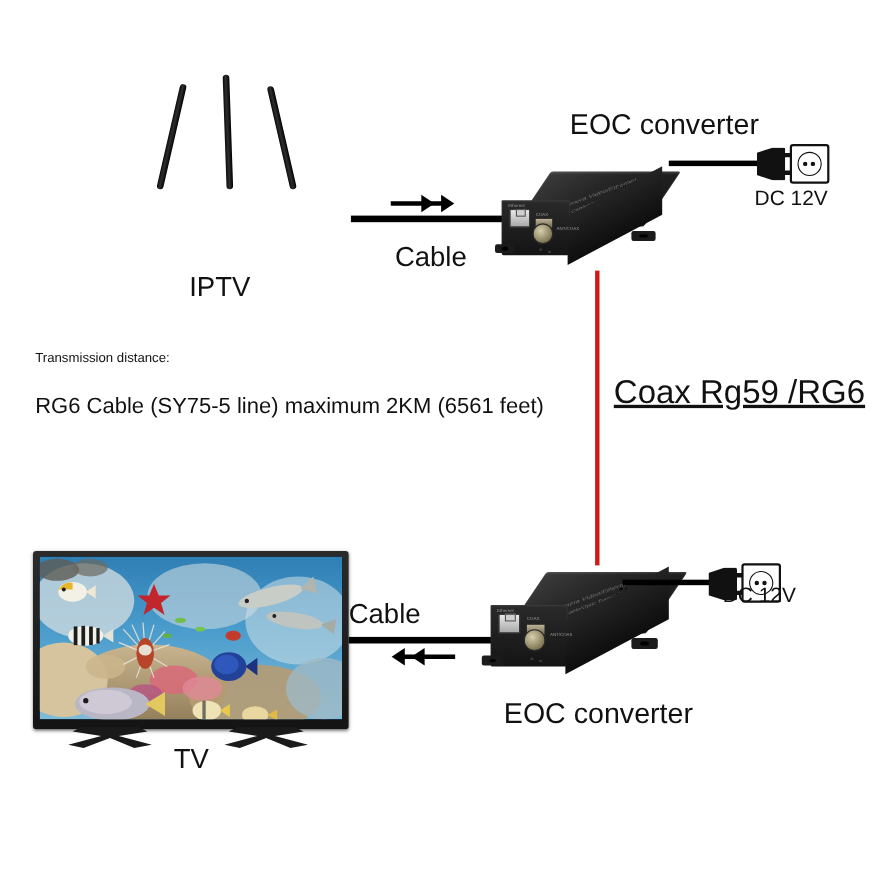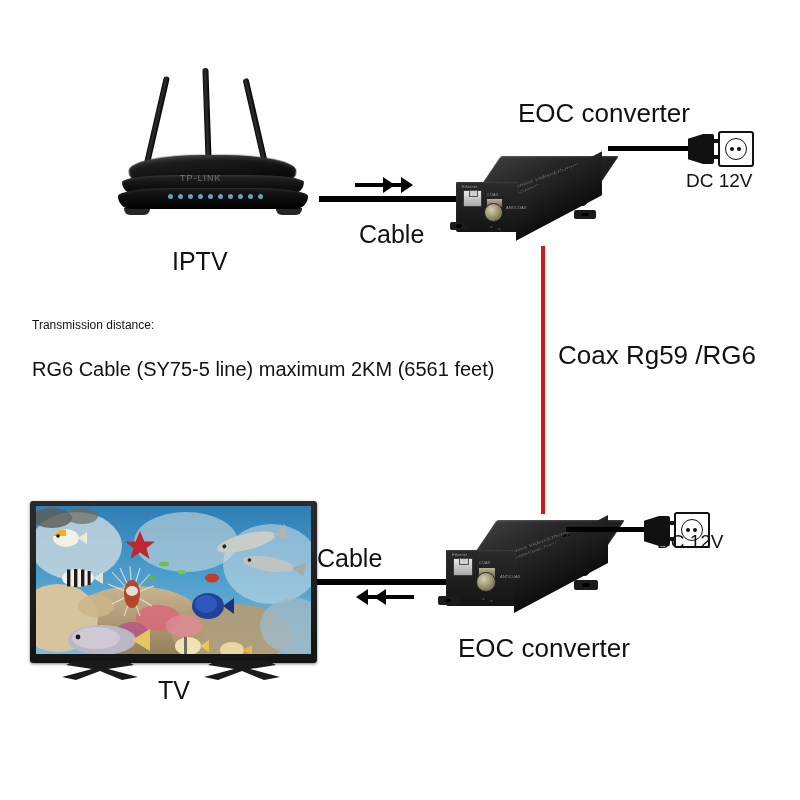--- a/index.html
+++ b/index.html
@@ -135,42 +135,20 @@
 <body style="background: rgb(255, 255, 255);">
 
 <div class="stage">
 
   <div class="router" style="left:118px;top:72px;width:190px;height:125px;">
 
     <div class="ant" style="left:24px;top:2px;width:6px;height:98px;transform:rotate(13deg);transform-origin:bottom center;"></div>
     <div class="ant" style="left:88px;top:-4px;width:6px;height:104px;transform:rotate(-2deg);transform-origin:bottom center;"></div>
     <div class="ant" style="left:146px;top:4px;width:6px;height:96px;transform:rotate(-13deg);transform-origin:bottom center;"></div>
 
-    <div class="router-body" style="top:82px;height:62px;">
-      <div class="rb-top"></div>
-      <div class="rb-mid"></div>
-      <div class="rb-bot"></div>
-      <div class="rb-foot" style="left:6px;top:54px;width:26px;"></div>
-      <div class="rb-foot" style="right:6px;top:54px;width:26px;"></div>
-
-      <div class="brand" style="left:62px;top:19px;">TP-LINK</div>
-
-      <div class="leds" style="left:50px;top:40px;">
-        <div class="led"></div>
-        <div class="led"></div>
-        <div class="led"></div>
-        <div class="led"></div>
-        <div class="led"></div>
-        <div class="led"></div>
-        <div class="led"></div>
-        <div class="led"></div>
-        <div class="led"></div>
-        <div class="led"></div>
-      </div>
-    </div>
   </div>
 
   <div class="abs lbl" style="left:172px;top:247px;font-size:25px;">IPTV</div>
 
   <div class="abs hline" style="left:319px;top:196px;width:143px;height:6px;"></div>
   <svg class="arrow" style="left:355px;top:176px;" width="60" height="18" viewBox="0 0 60 18">
     <path d="M0 9 L48 9" stroke="#000" stroke-width="4" fill="none"></path>
     <path d="M46 1 L58 9 L46 17 Z" fill="#000"></path>
     <path d="M28 1 L40 9 L28 17 Z" fill="#000"></path>
   </svg>
@@ -261,21 +239,21 @@
   </div>
   <div class="socket" style="left:718px;top:131px;width:36px;height:36px;">
     <div class="socket-circ" style="width:22px;height:22px;">
       <div class="hole" style="left:4px;top:8px;width:4px;height:4px;"></div>
       <div class="hole" style="left:11px;top:8px;width:4px;height:4px;"></div>
     </div>
   </div>
   <div class="abs lbl" style="left:686px;top:170px;font-size:19px;">DC 12V</div>
 
   <div class="abs vline" style="left: 541px; top: 246px; width: 4px; height: 268px; background: rgb(209, 26, 23);"></div>
-  <div class="abs lbl" style="left:558px;top:340px;font-size:26px;">Coax Rg59 /RG6</div>
+  <div class="abs lbl" style="left:558px;top:340px;font-size:30px;text-decoration:underline;">Coax Rg59 /RG6</div>
 
   <div class="abs lbl" style="left:32px;top:318px;font-size:12px;">Transmission distance:</div>
   <div class="abs lbl" style="left:32px;top:358px;font-size:20px;">RG6 Cable (SY75-5 line) maximum 2KM (6561 feet)</div>
 
   <div class="tv" style="left:30px;top:501px;width:287px;height:162px;">
     <div class="tv-bezel"></div>
     <div class="tv-screen" style="left:6px;top:5px;width:275px;height:148px;">
       <svg class="reef" viewBox="0 0 275 148" preserveAspectRatio="none">
         <defs>
           <linearGradient id="water" x1="0" y1="0" x2="0" y2="1">

